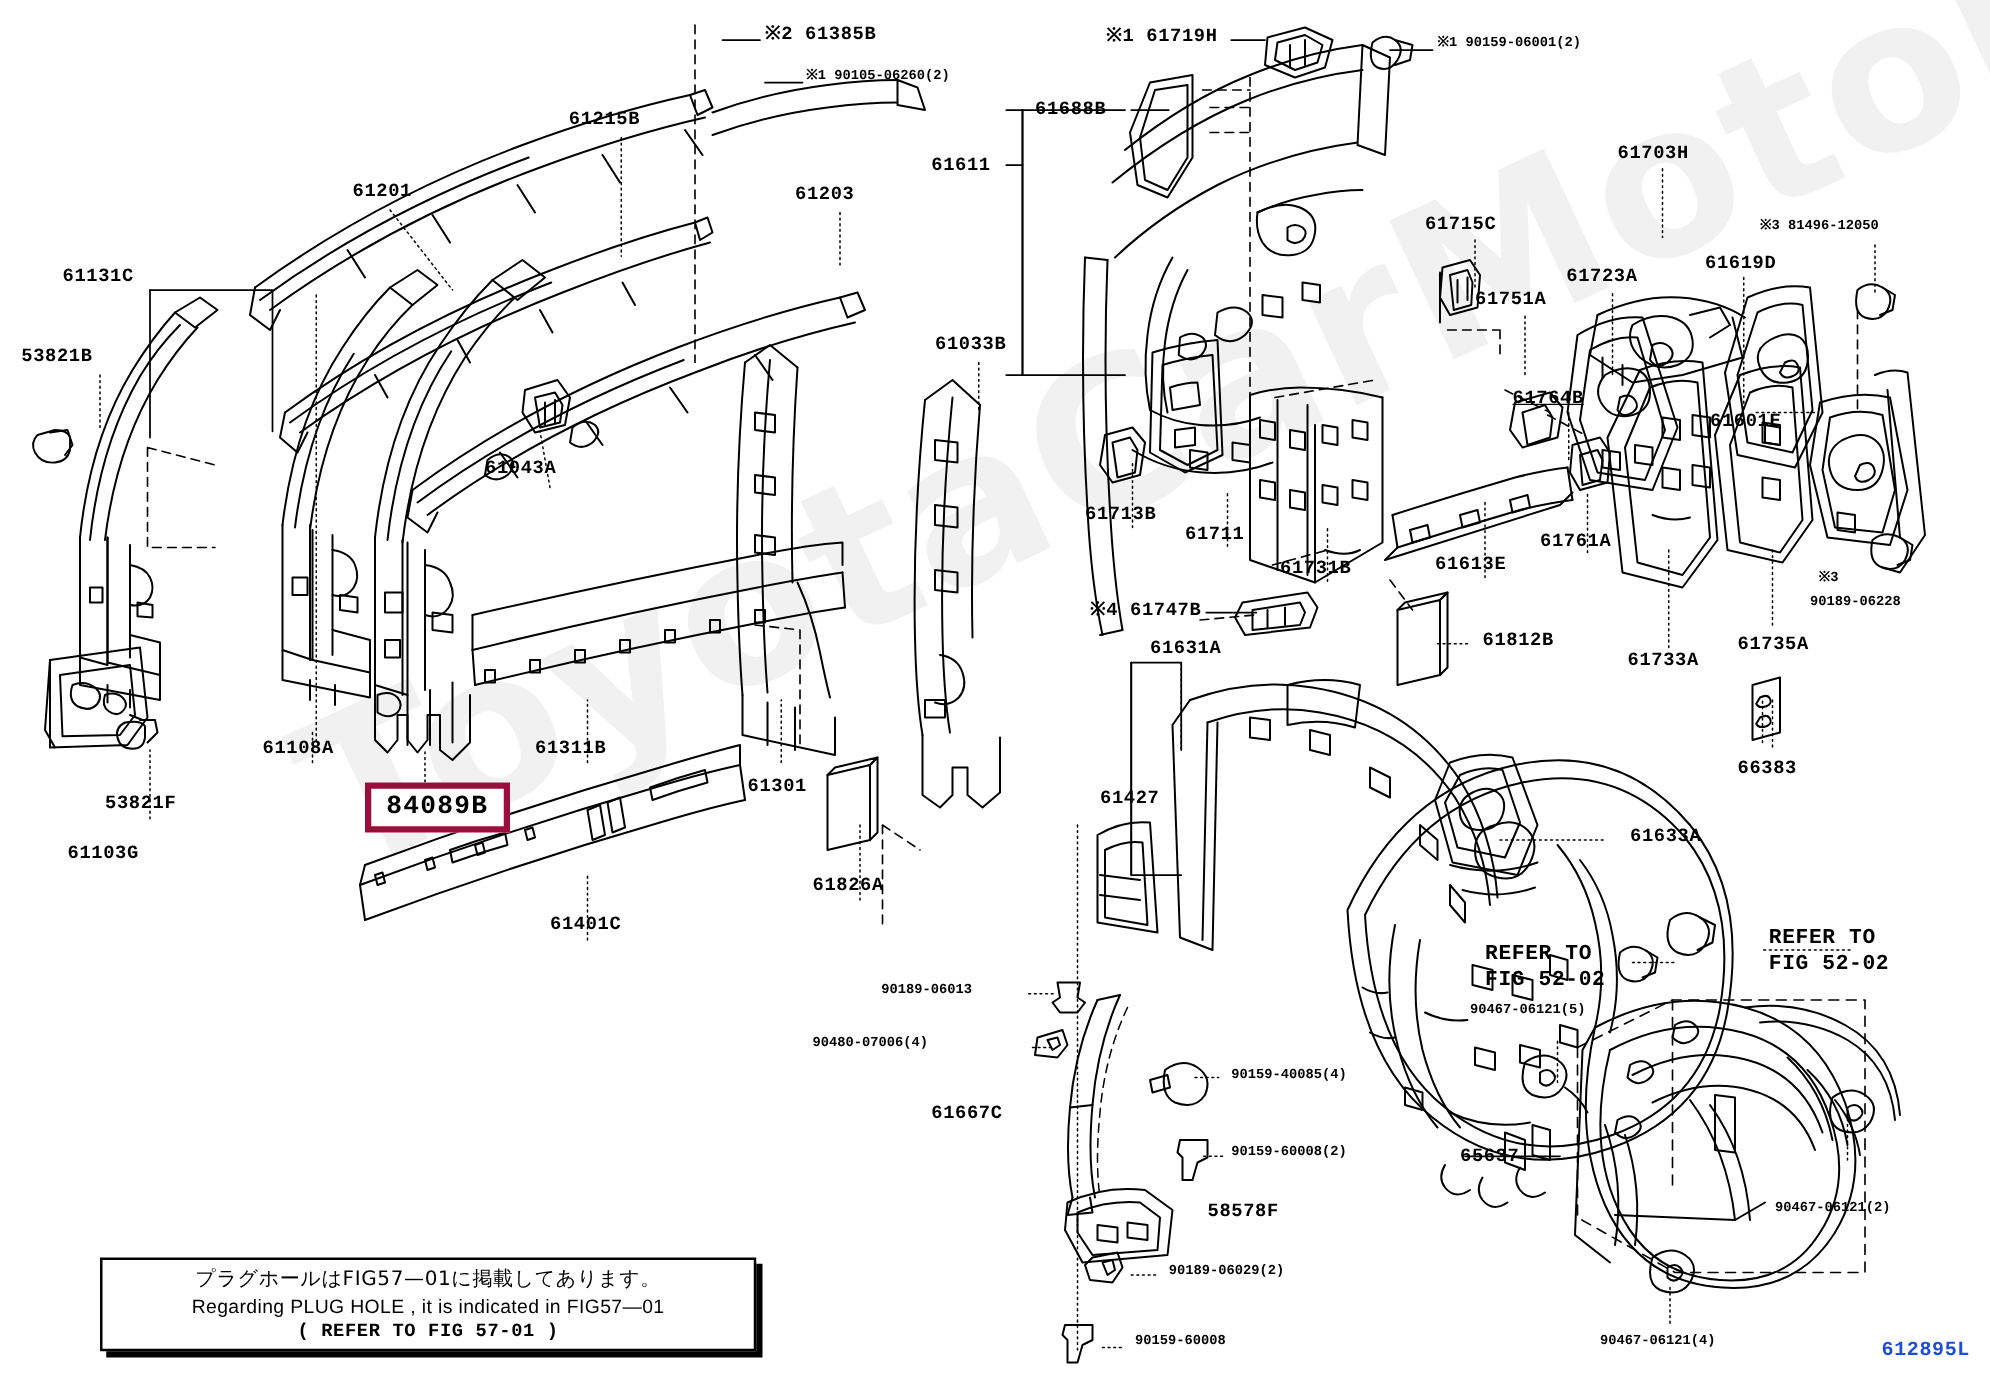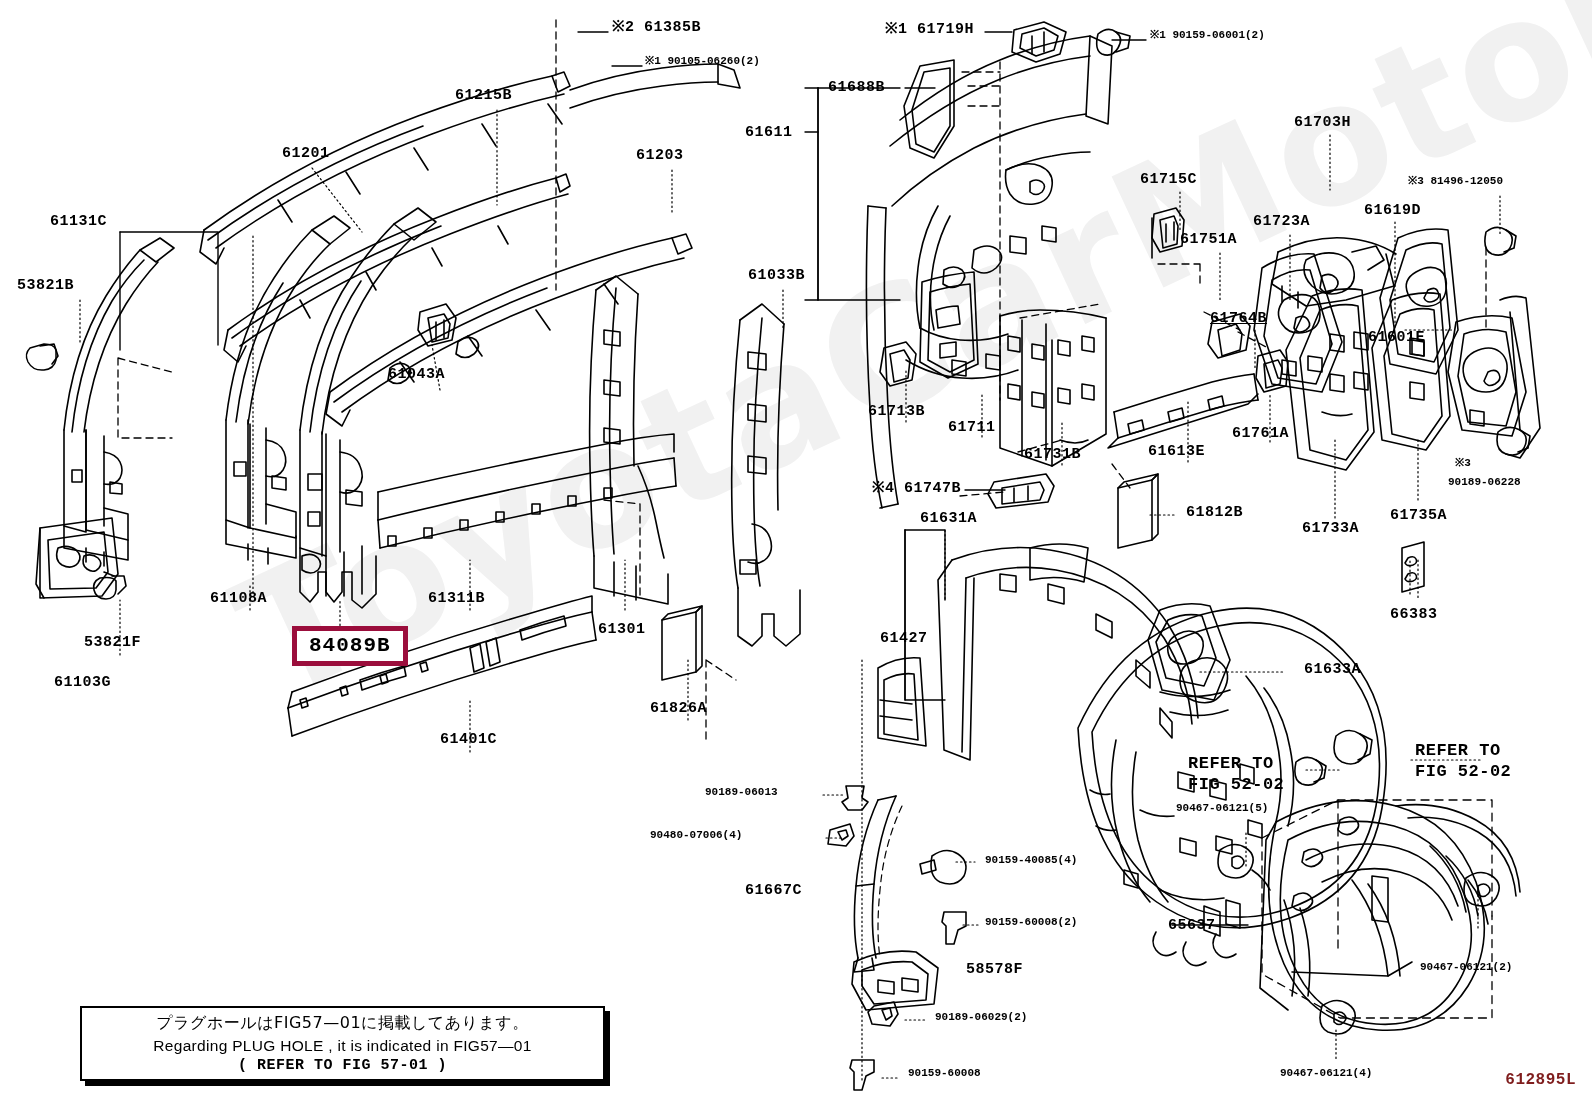--- a/index.html
+++ b/index.html
@@ -61,21 +61,21 @@
     font-size:15.5px;margin-top:3px;letter-spacing:.3px;
   }
   #plugbox .rf{
     text-align:center;font-family:"Liberation Mono","DejaVu Sans Mono",monospace;
     font-weight:700;font-size:15px;margin-top:2px;letter-spacing:.5px;
   }
 
   #figid{
     position:absolute;right:16px;bottom:10px;
     font-family:"Liberation Mono","DejaVu Sans Mono",monospace;
-    font-size:16px;font-weight:700;color:#7f1d1d;letter-spacing:.5px;
+    font-size:16px;font-weight:700;color:#1d4ed8;letter-spacing:.5px;
   }
 </style>
 </head>
 <body>
 
 <div id="stage">
 
   <div class="wm" id="wm-main">ToyotaCarMotor.ru</div>
 
   <svg id="art" viewBox="0 0 1592 1099" xmlns="http://www.w3.org/2000/svg">

